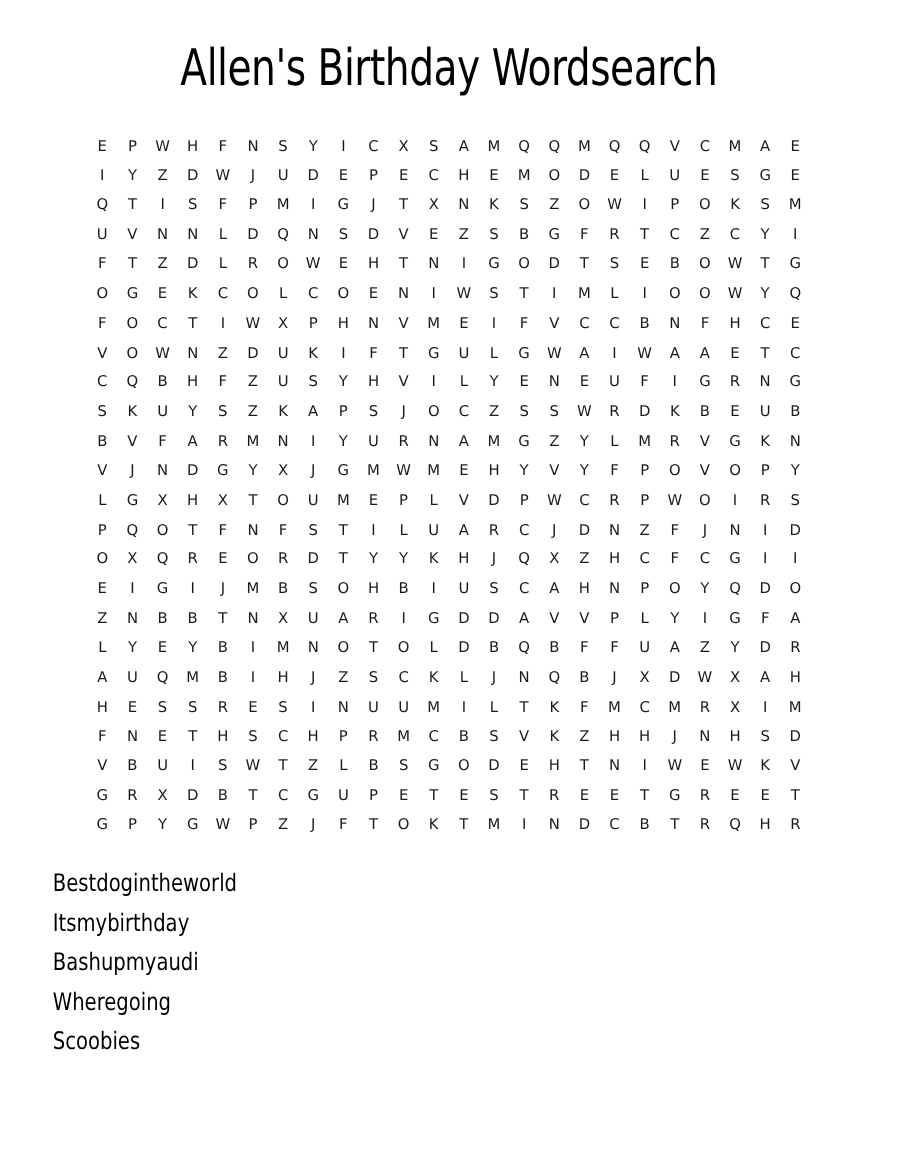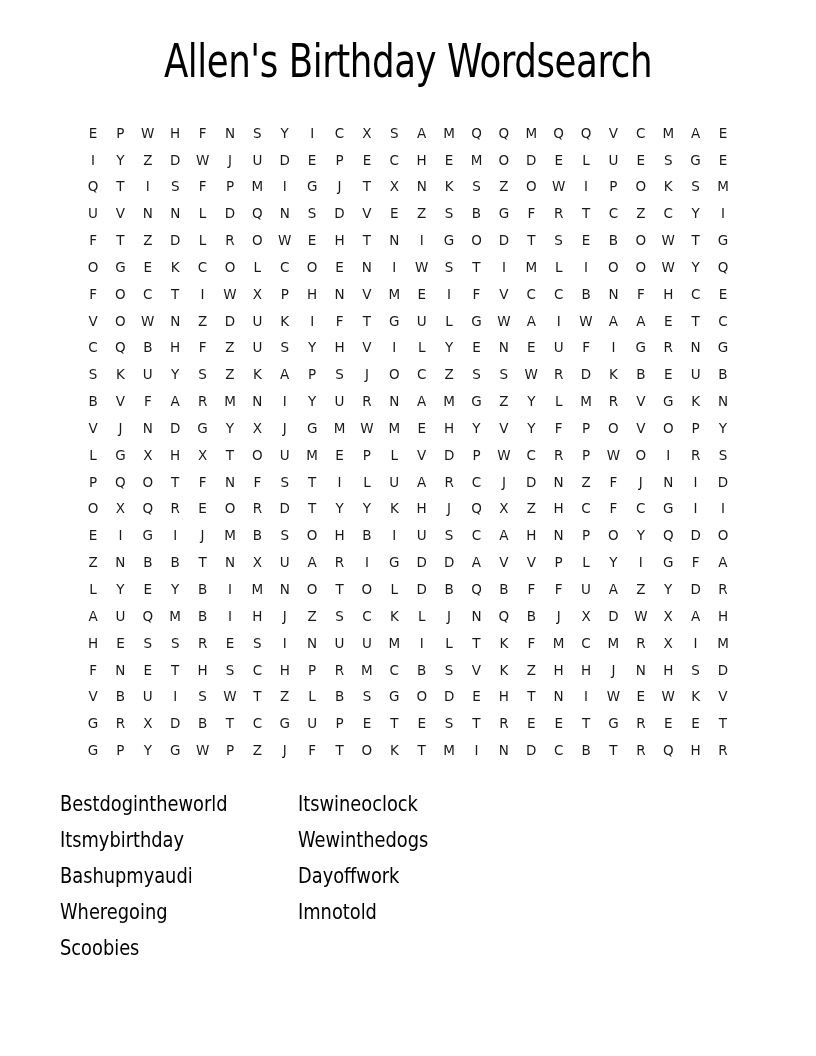--- a/index.html
+++ b/index.html
@@ -66,21 +66,20 @@
     padding-left: 48px;
     padding-right: 40px;
     display: grid;
     grid-template-columns: 238px 238px auto;
     column-gap: 0px;
     row-gap: 0px;
   }
   .wl-col {
     display: flex;
     flex-direction: column;
-    margin-left: 12px;
   }
   .word {
     font-family: "DejaVu Sans Condensed", "Liberation Sans Narrow", "Liberation Sans", sans-serif;
     font-size: 22px;
     font-weight: 400;
     line-height: 36px;
     color: #000000;
     white-space: nowrap;
     transform: scaleX(0.9);
     transform-origin: left center;
@@ -675,21 +674,15 @@
   </div>
 
   <div id="wordlist">
       <div class="wl-col">
         <div class="word">Bestdogintheworld</div>
         <div class="word">Itsmybirthday</div>
         <div class="word">Bashupmyaudi</div>
         <div class="word">Wheregoing</div>
         <div class="word">Scoobies</div>
       </div>
-      <div class="wl-col">
-        <div class="word">Itswineoclock</div>
-        <div class="word">Wewinthedogs</div>
-        <div class="word">Dayoffwork</div>
-        <div class="word">Imnotold</div>
-      </div>
     </div>
 
 </div>
 
 </body></html>

